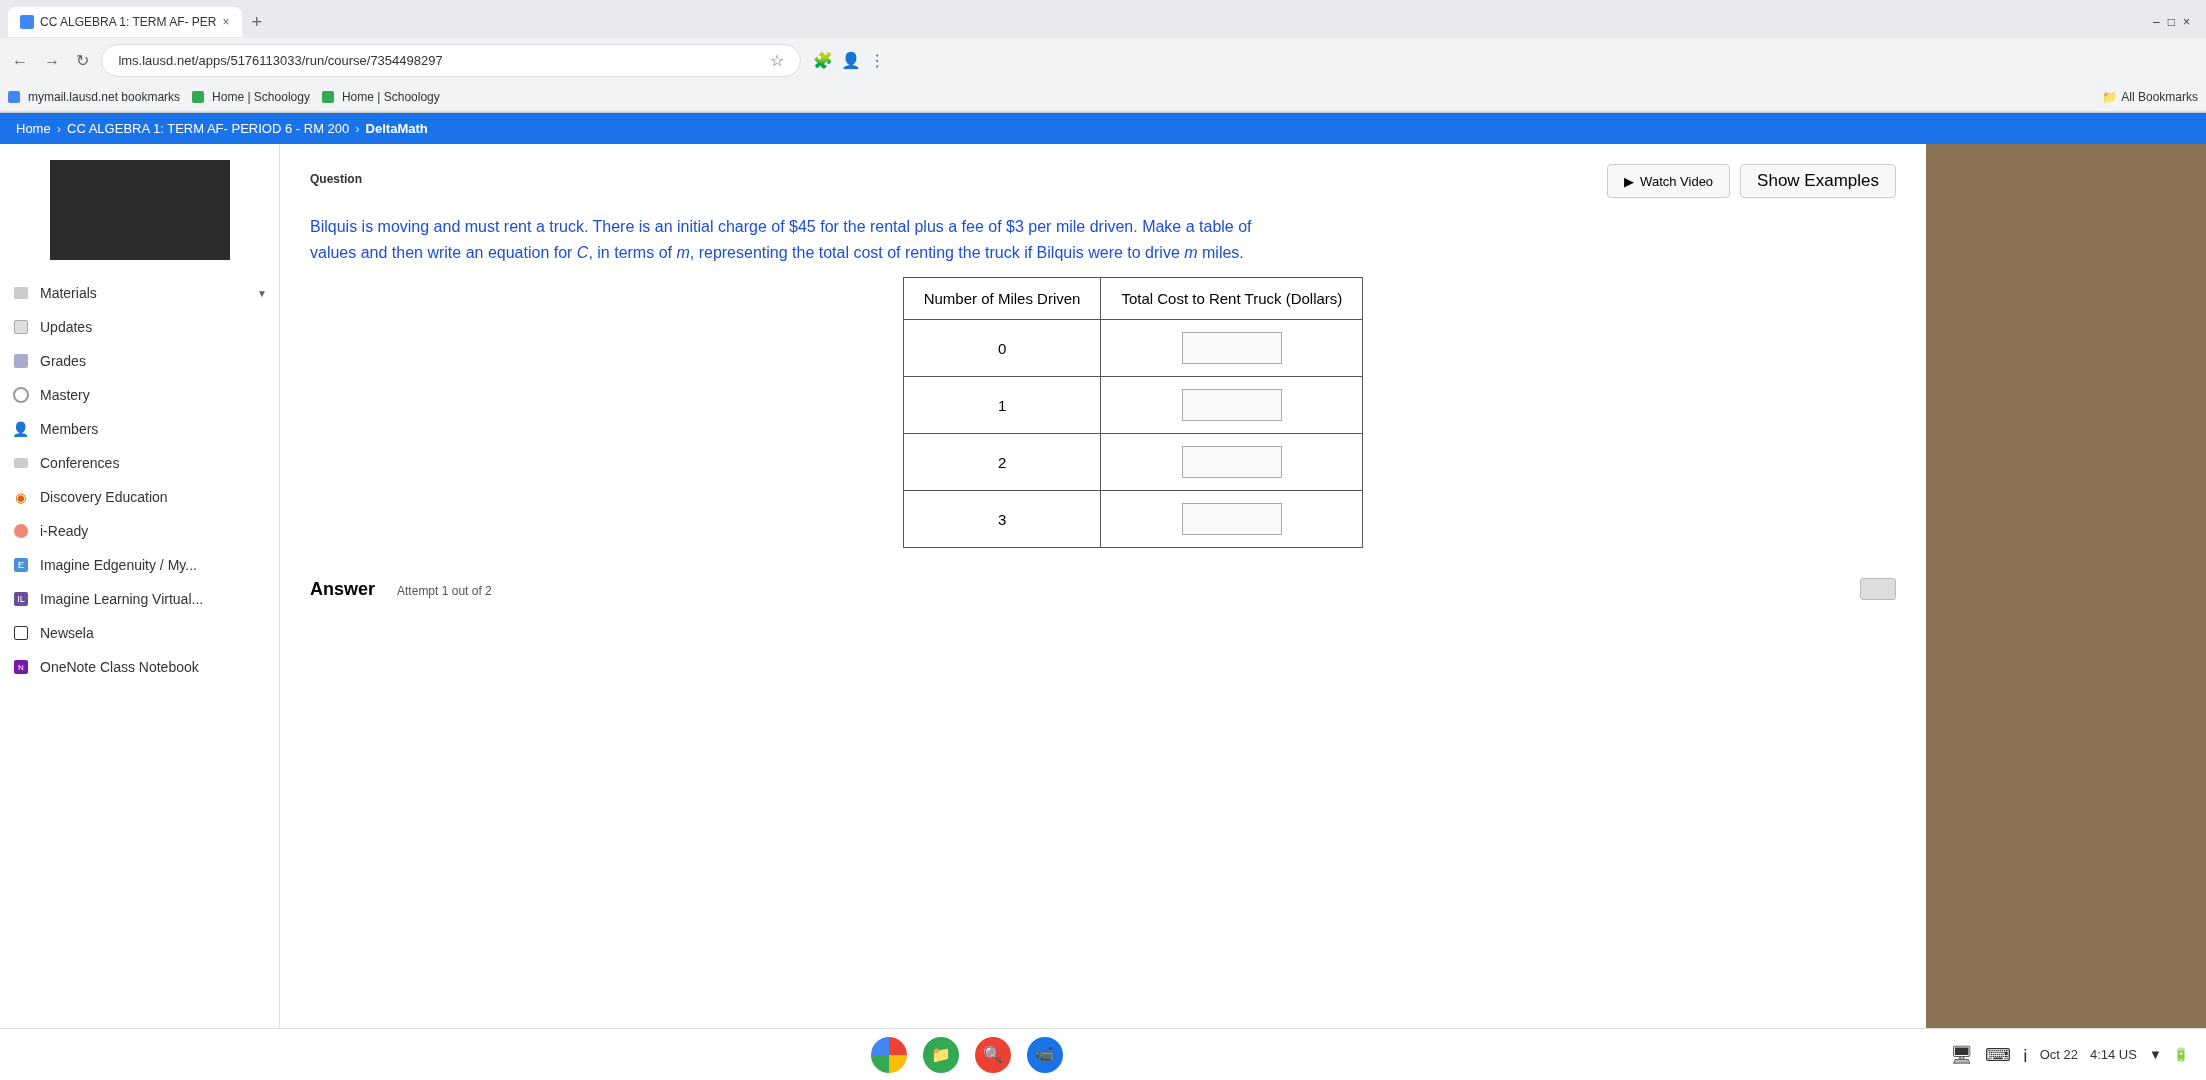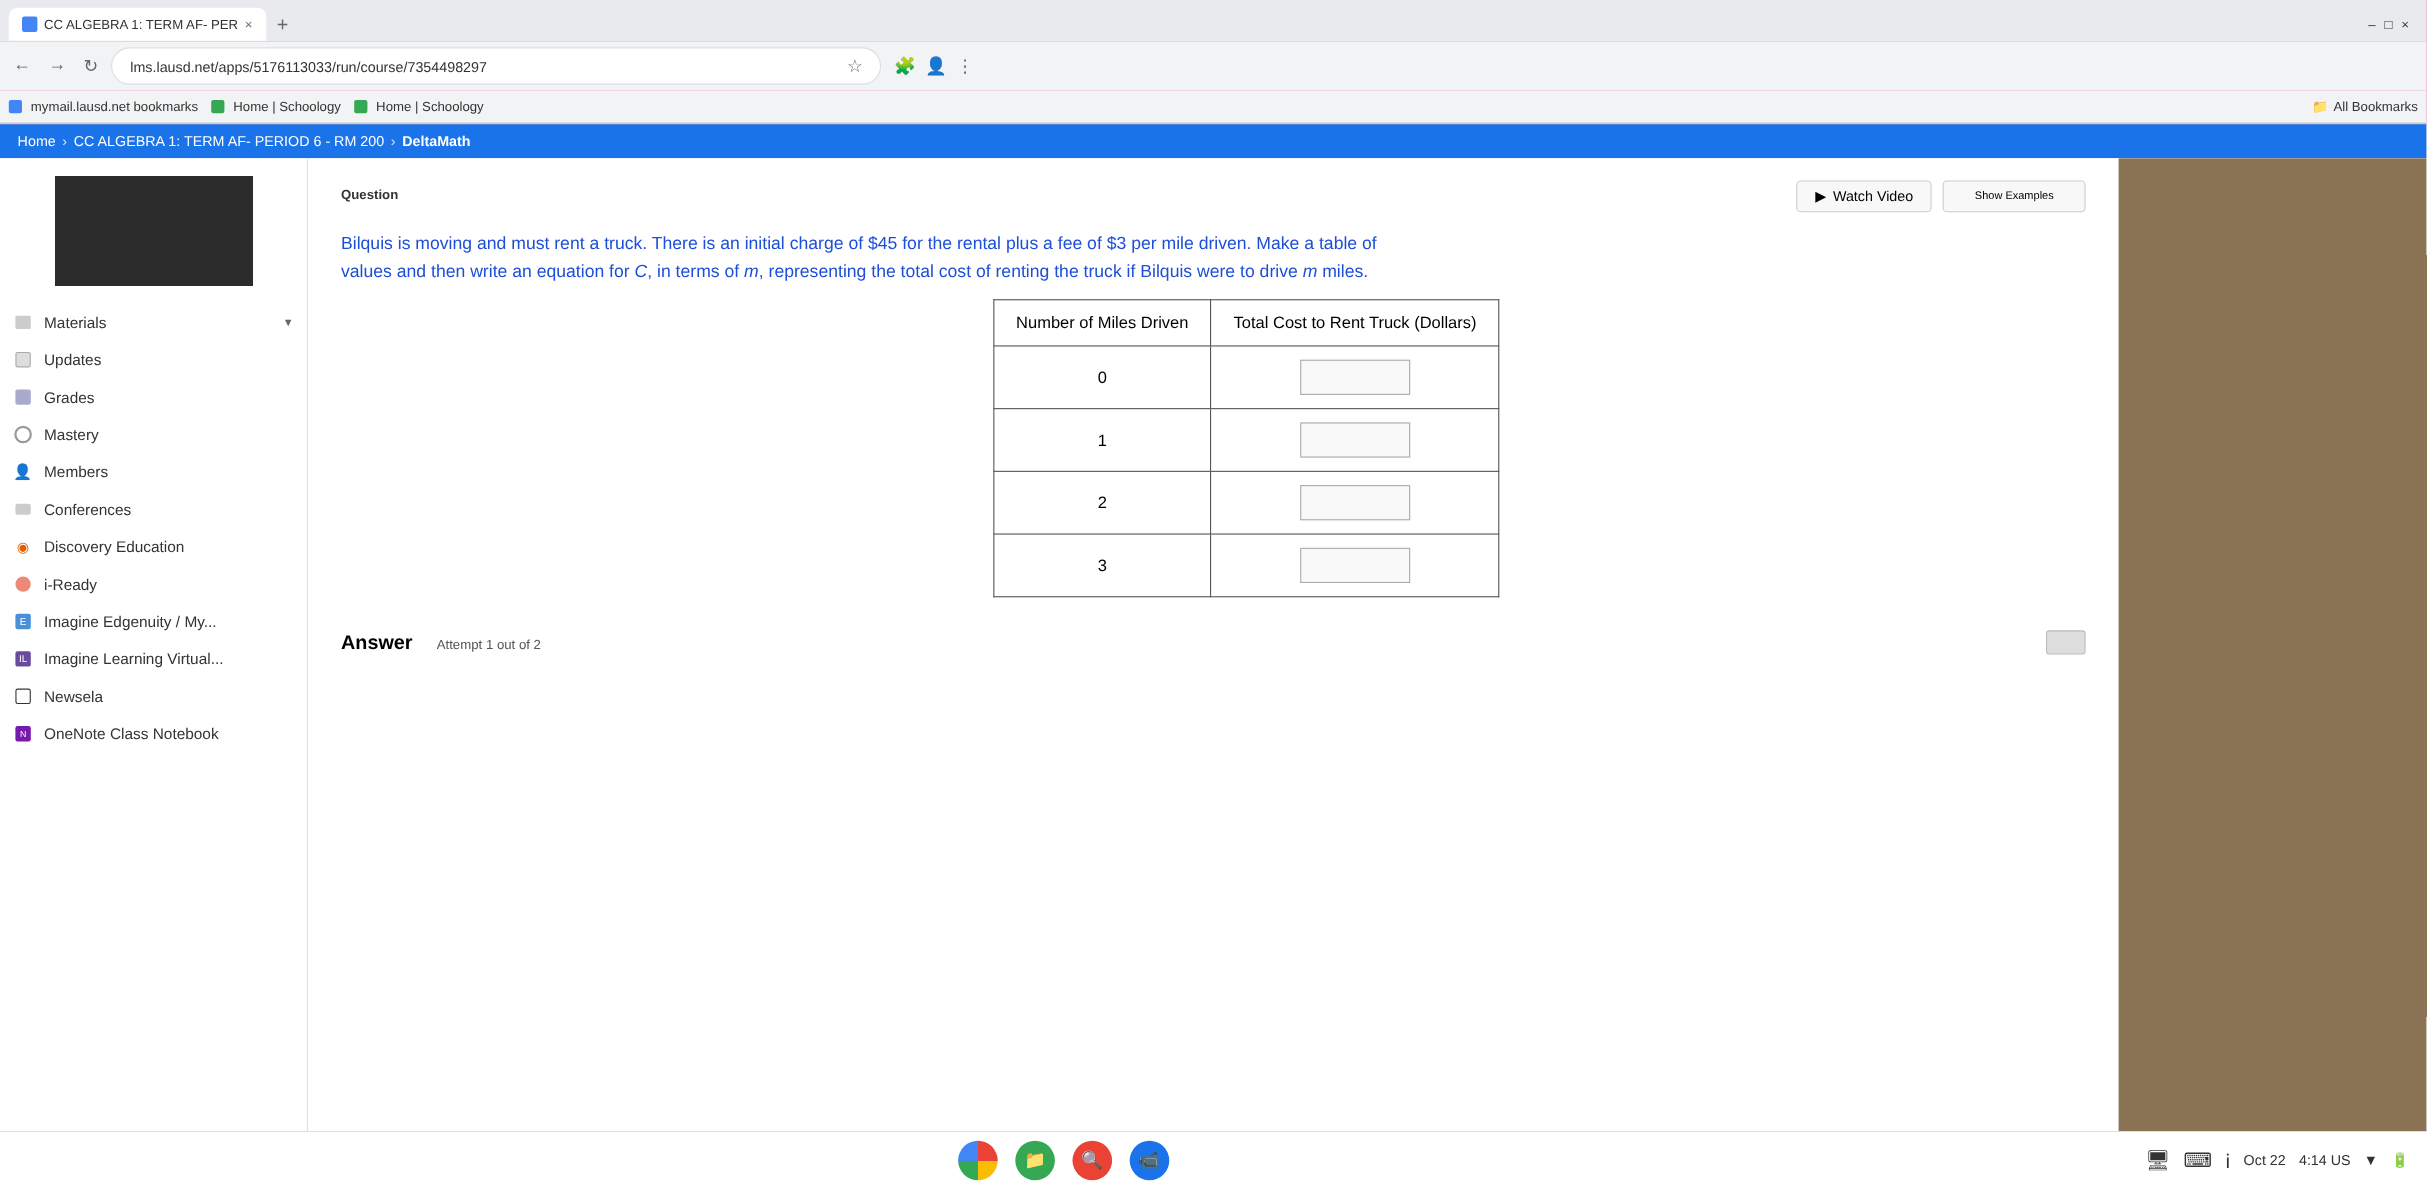--- a/index.html
+++ b/index.html
@@ -1,19 +1,19 @@
 <!DOCTYPE html>
 <html><head>
   <meta charset="utf-8">
   <style>
     * { box-sizing: border-box; margin: 0; padding: 0; }
     body { font-family: Arial, sans-serif; background: #e0e0e0; width: 2206px; height: 1080px; overflow: hidden; position: relative; }
 
     
-    .browser-chrome { background: #ec4899; border-bottom: 1px solid #ccc; }
+    .browser-chrome { background: #c4b5fd; border-bottom: 1px solid #ccc; }
     .tab-bar { display: flex; align-items: center; background: #e8eaed; padding: 6px 8px 0 8px; height: 38px; }
     .tab { display: flex; align-items: center; background: #fff; border-radius: 8px 8px 0 0; padding: 0 12px; height: 30px; font-size: 13px; color: #333; max-width: 240px; gap: 6px; }
     .tab-favicon { width: 14px; height: 14px; background: #4285f4; border-radius: 2px; display: inline-block; }
     .tab-title { flex: 1; overflow: hidden; text-overflow: ellipsis; white-space: nowrap; font-size: 12px; }
     .tab-close { font-size: 12px; color: #666; cursor: pointer; }
     .tab-add { margin-left: 4px; font-size: 18px; color: #666; cursor: pointer; padding: 0 6px; }
     .window-controls { margin-left: auto; display: flex; gap: 8px; padding-right: 8px; }
     .win-btn { font-size: 12px; color: #333; cursor: pointer; }
 
     .address-bar { display: flex; align-items: center; padding: 4px 8px; gap: 8px; background: #f1f3f4; height: 44px; }
@@ -44,21 +44,21 @@
 
     
     .icon-circle { width: 16px; height: 16px; border-radius: 50%; border: 2px solid #999; }
 
     
     .main-content { flex: 1; padding: 20px 30px; overflow-y: auto; background: #fff; }
 
     
     .question-header { display: flex; justify-content: flex-end; align-items: center; gap: 10px; margin-bottom: 16px; }
     .btn-video { border: 1px solid #ccc; background: #f8f8f8; padding: 6px 16px; font-size: 13px; border-radius: 4px; cursor: pointer; display: flex; align-items: center; gap: 6px; }
-    .btn-examples { border: 1px solid #ccc; background: #f8f8f8; padding: 6px 28px; font-size: 10px; border-radius: 4px; cursor: pointer; }
+    .btn-examples { border: 1px solid #ccc; background: #f8f8f8; padding: 6px 16px; font-size: 17px; border-radius: 4px; cursor: pointer; }
 
     .question-text { font-size: 16px; line-height: 1.6; color: #1d4ed8; margin-bottom: 12px; max-width: 960px; }
     .question-text em { font-style: italic; }
 
     
     .data-table { border-collapse: collapse; margin: 0 auto; font-size: 15px; }
     .data-table th { border: 1px solid #555; padding: 12px 20px; background: #fff; font-weight: normal; text-align: center; }
     .data-table td { border: 1px solid #555; padding: 12px 20px; text-align: center; min-width: 120px; }
     .input-cell { border: 1px solid #aaa; background: #f9f9f9; width: 100px; height: 32px; display: inline-block; }
 

